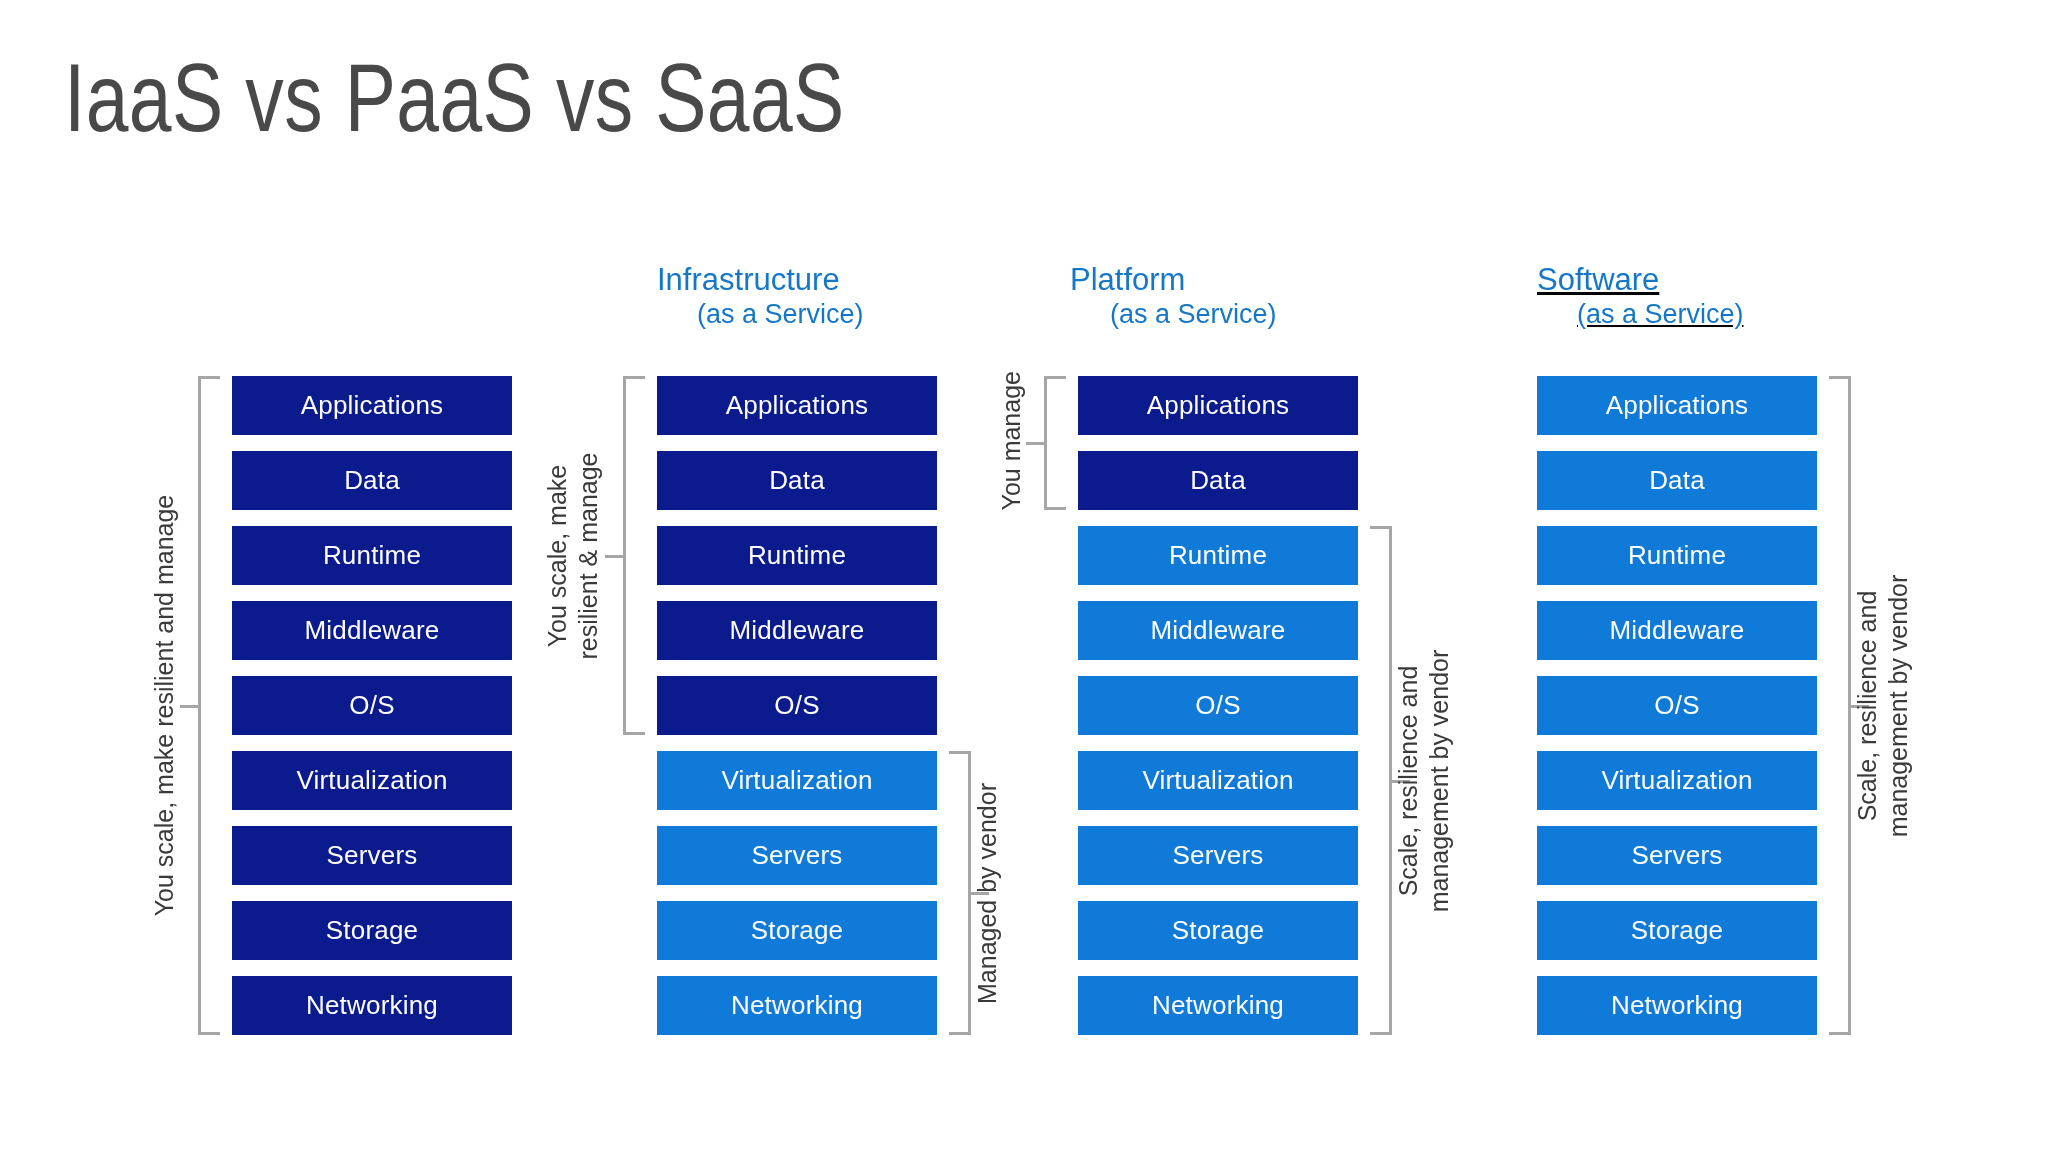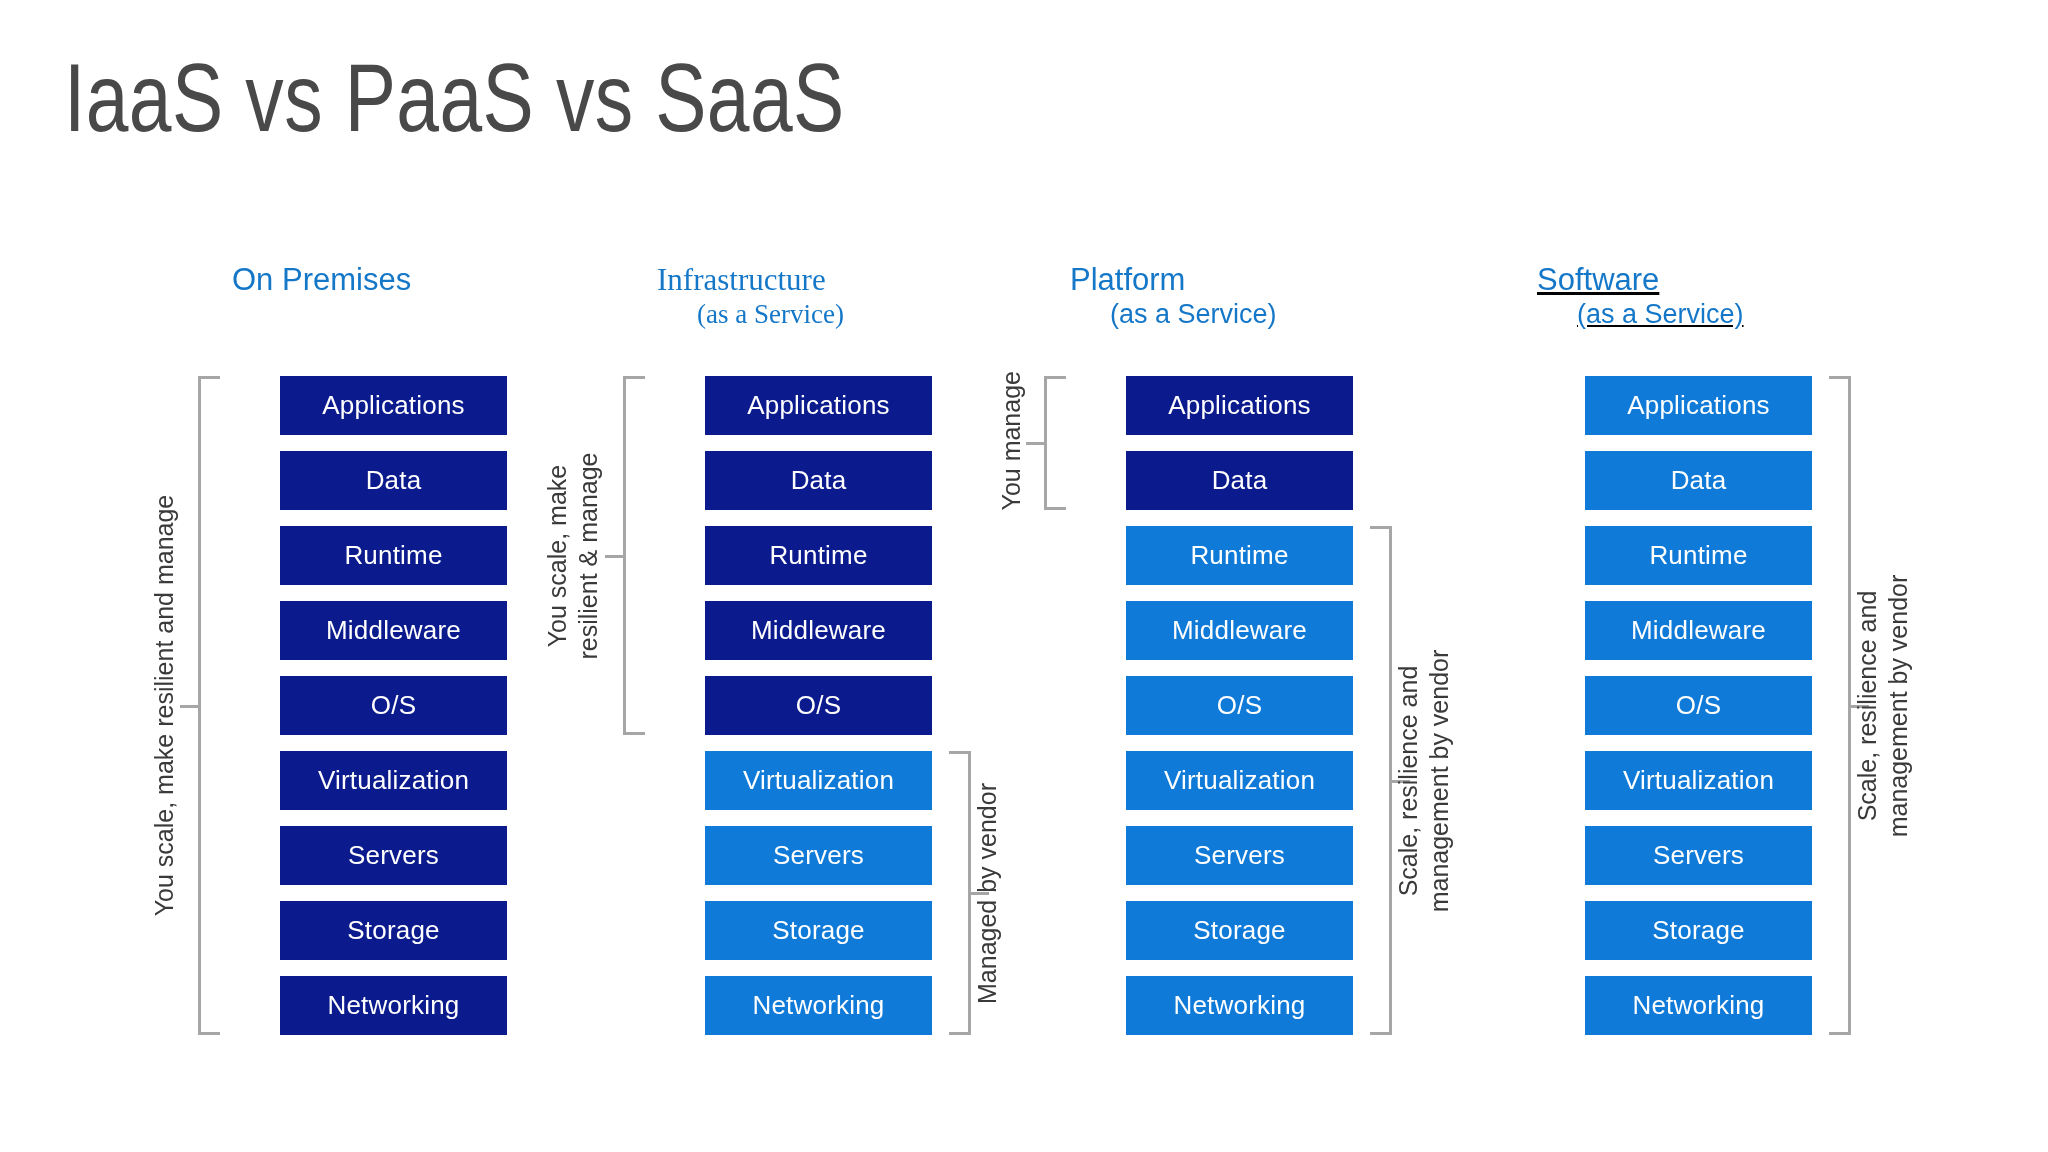--- a/index.html
+++ b/index.html
@@ -27,21 +27,21 @@
   .col{position:absolute;top:262px;width:280px;}
   .col-head{
     color:#1577c8;
     font-size:31px;
     line-height:1.18;
     font-weight:400;
     white-space:nowrap;
   }
   .col-head .sub{font-size:27px;display:block;margin-left:40px;}
 
-  .stack{position:absolute;left:0;width:227px;margin-left:48px;}
+  .stack{position:absolute;left:0;width:280px;}
   .row{
     height:59px;
     margin-bottom:16px;
     display:flex;align-items:center;justify-content:center;
     color:#ffffff;
     font-size:26px;
     font-weight:400;
     letter-spacing:0.2px;
   }
   .row.dark{background:#0b1a8c;}
@@ -82,28 +82,22 @@
   }
   .vlabel.rot{transform:rotate(-90deg);}
 </style>
 </head>
 <body>
 
 <div id="slide">
 
   <div id="title">IaaS vs PaaS vs SaaS</div>
 
-  <div class="col" id="col0" style="left:232px;">
-    <div class="col-head">
-      <span>On Premises</span>
-      <span class="sub"></span>
-    </div>
-  </div>
-
-  <div class="col" id="col1" style="left:657px;font-family:Liberation Serif, serif;">
+
+  <div class="col" id="col1" style="left:657px;">
     <div class="col-head">
       <span>Infrastructure</span>
       <span class="sub">(as a Service)</span>
     </div>
   </div>
 
   <div class="col" id="col2" style="left:1070px;">
     <div class="col-head">
       <span>Platform</span>
       <span class="sub">(as a Service)</span>

